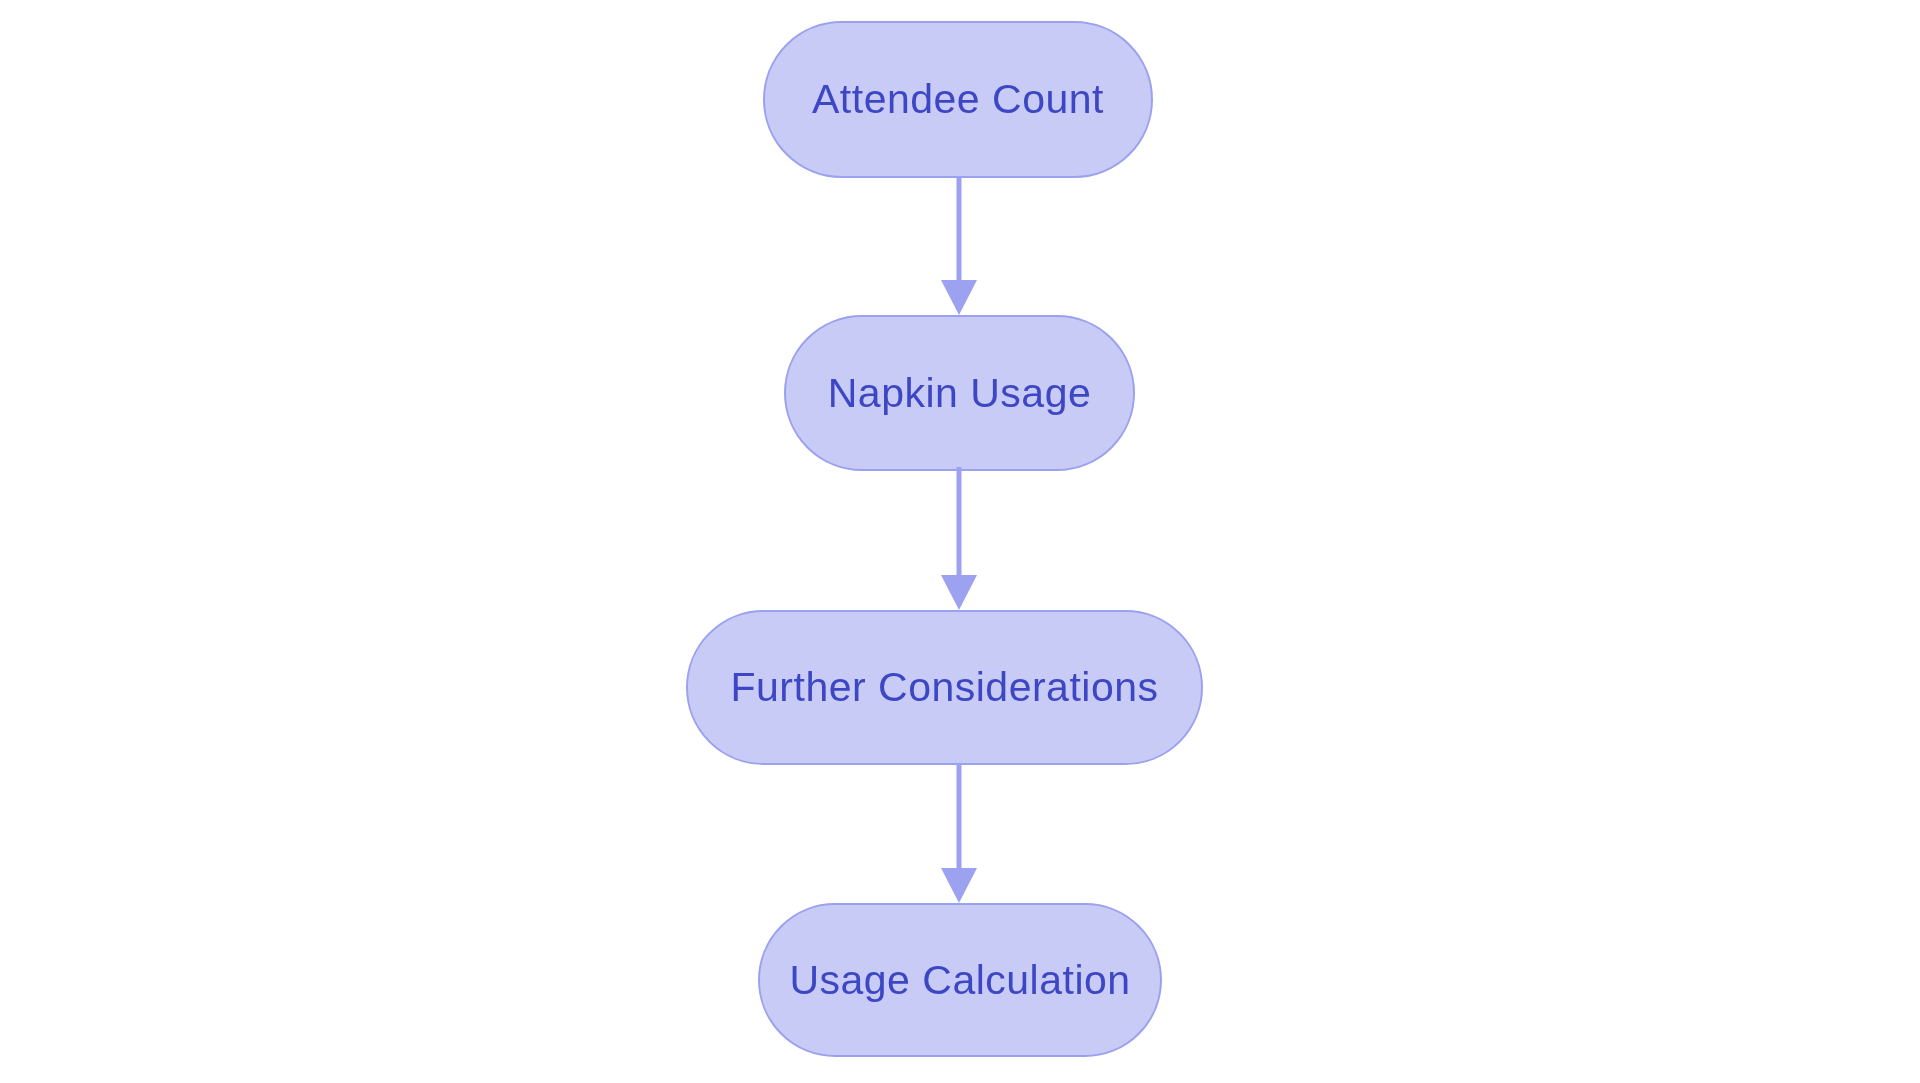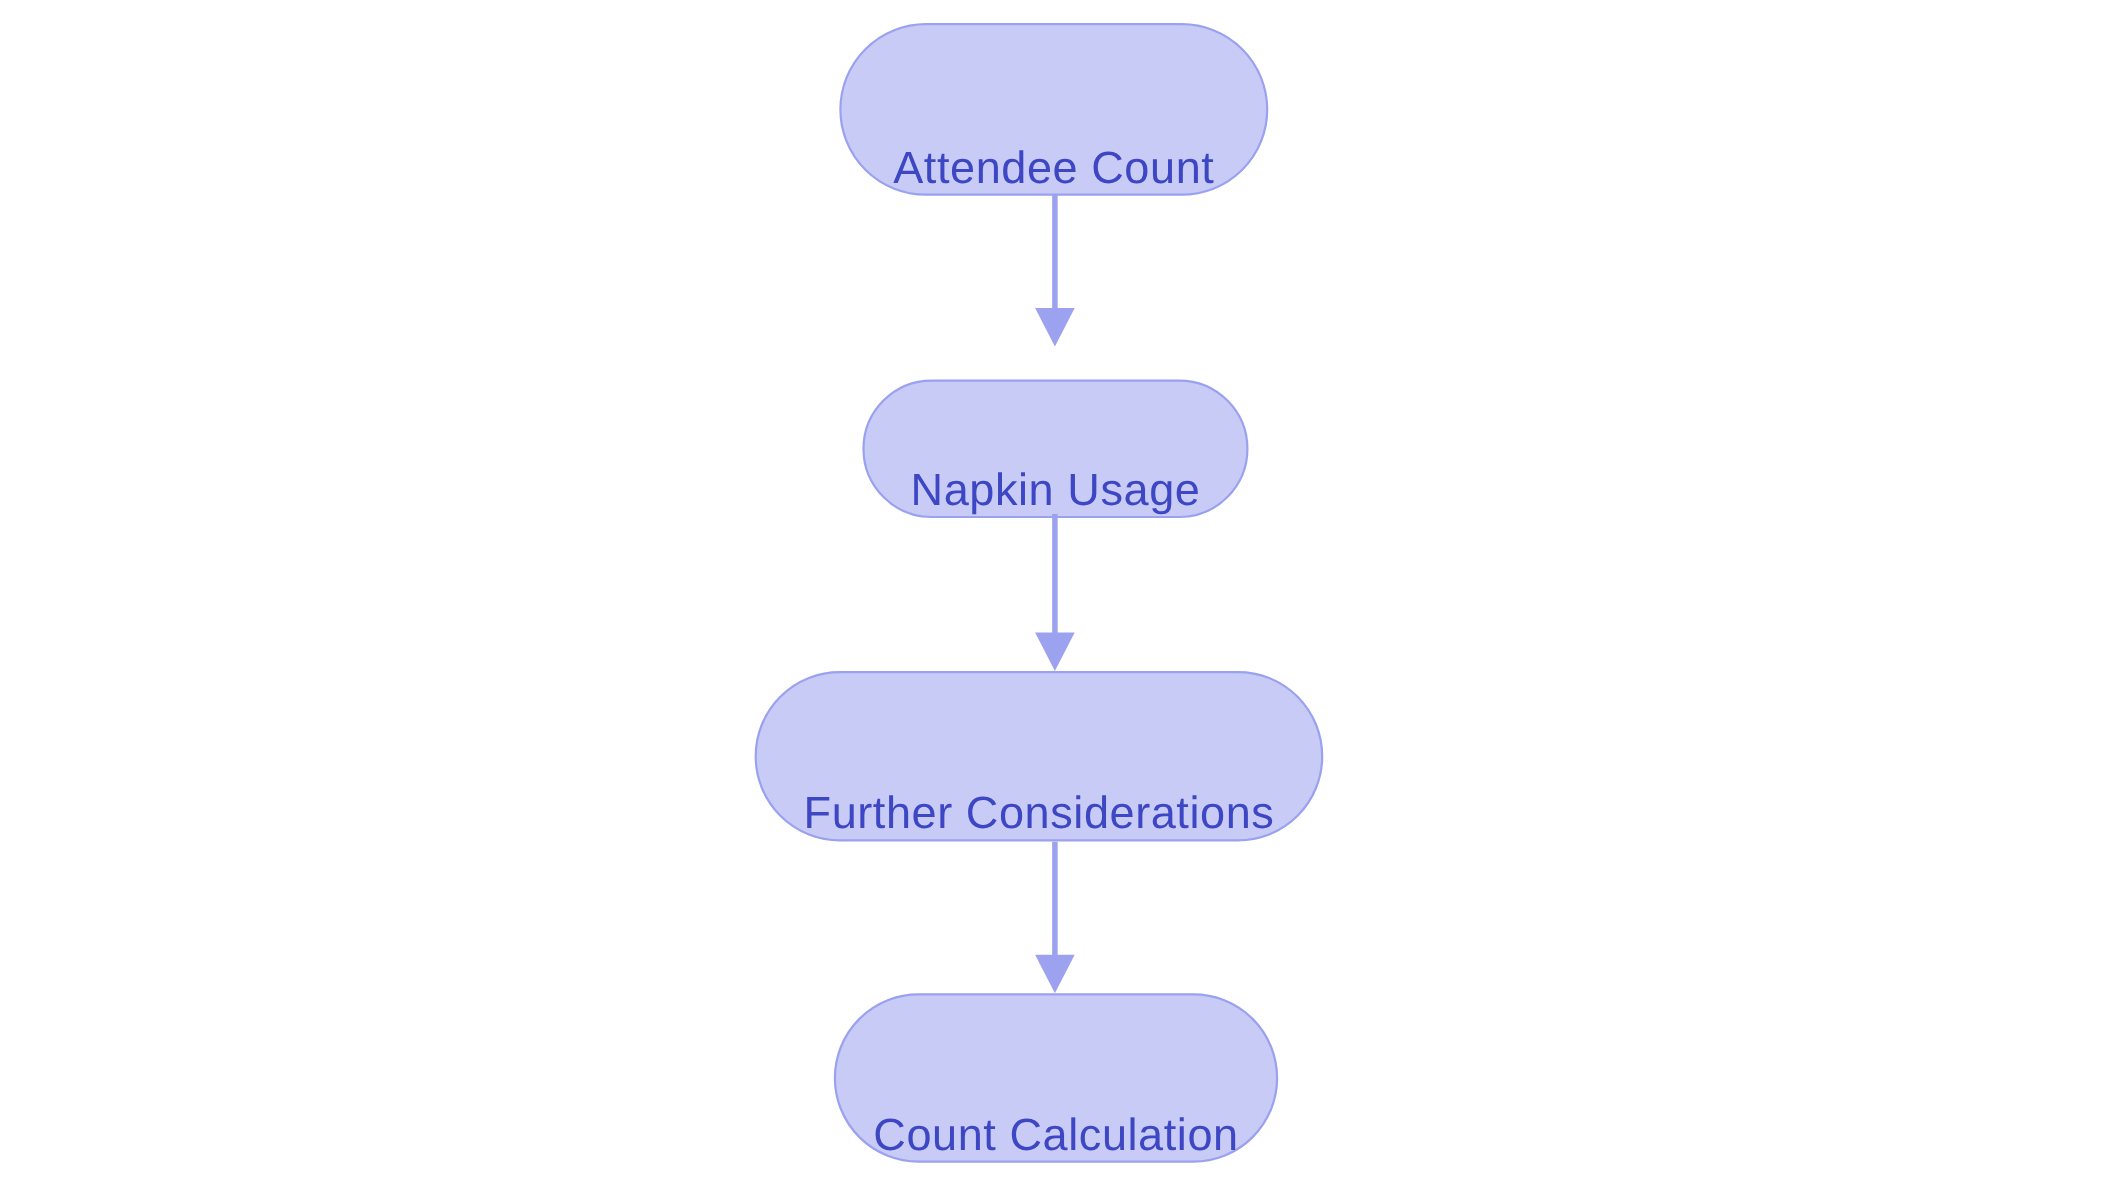--- a/index.html
+++ b/index.html
@@ -11,21 +11,21 @@
   .canvas {
     position: relative;
     width: 1920px;
     height: 1083px;
     background: var(--bg, #ffffff);
     overflow: hidden;
   }
   .node {
     position: absolute;
     display: flex;
-    align-items: flex-end;
+    align-items: center;
     justify-content: center;
     background: var(--node-fill, #c9cbf7);
     border: 2.5px solid var(--node-border, #9aa1ef);
     border-radius: 80px;
     box-sizing: border-box;
     cursor: default;
   }
   .node-label {
     font-size: 41px;
     font-weight: 400;
@@ -33,21 +33,21 @@
     color: var(--text-color, #3d47c3);
     white-space: nowrap;
     user-select: none;
   }
   .arrow {
     position: absolute;
     display: block;
   }
   
   .n1 { left: 763px; top: 21px;  width: 390px; height: 157px; }
-  .n2 { left: 784px; top: 315px; width: 351px; height: 126px; margin-top: 30px; }
+  .n2 { left: 784px; top: 315px; width: 351px; height: 156px; }
   .n3 { left: 686px; top: 610px; width: 517px; height: 155px; }
   .n4 { left: 758px; top: 903px; width: 404px; height: 154px; }
   
   .a1 { left: 939px; top: 177px; }
   .a2 { left: 939px; top: 467px; }
   .a3 { left: 939px; top: 765px; }
 </style>
 </head>
 <body>
 
@@ -74,16 +74,16 @@
   <div class="node n3">
     <span class="node-label">Further Considerations</span>
   </div>
 
   <svg class="arrow a3" width="40" height="138" viewBox="0 0 40 138" aria-hidden="true">
     <rect x="17.5" y="0" width="5" height="106" style="fill: var(--arrow-color, #9ca2ef);"></rect>
     <polygon points="2,103 38,103 20,138" style="fill: var(--arrow-color, #9ca2ef);"></polygon>
   </svg>
 
   <div class="node n4">
-    <span class="node-label">Count Calculation</span>
+    <span class="node-label">Usage Calculation</span>
   </div>
 
 </div>
 
 </body></html>

